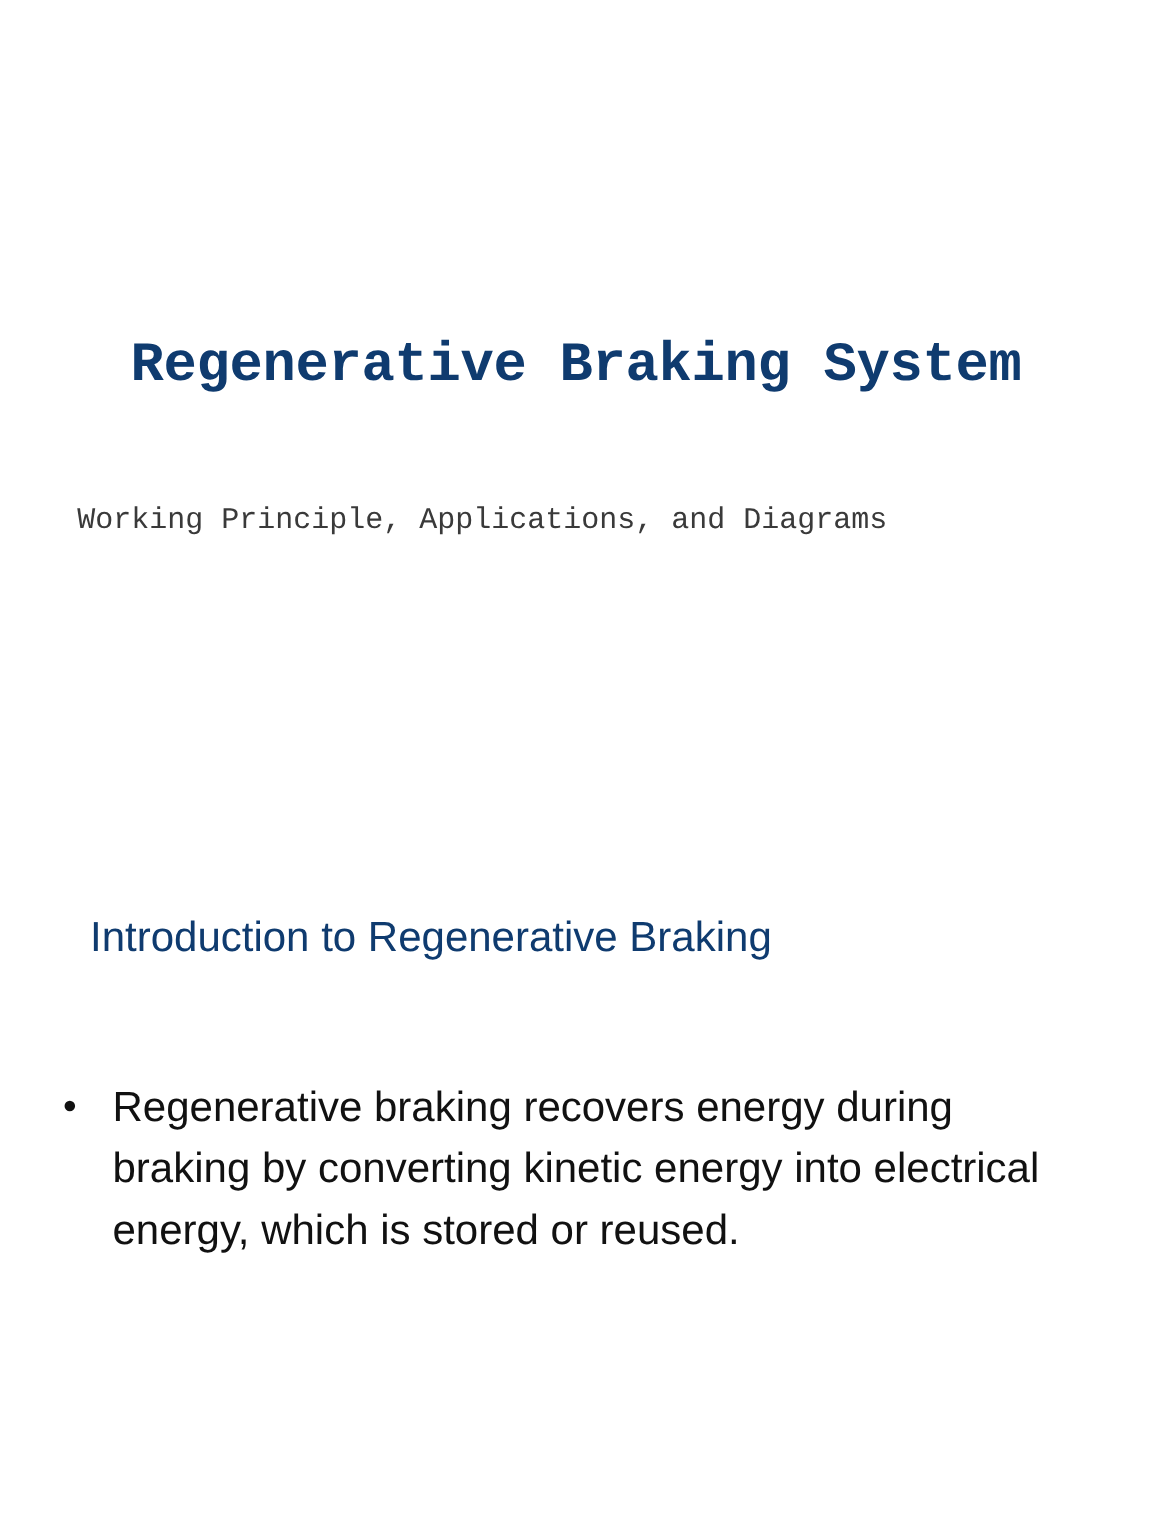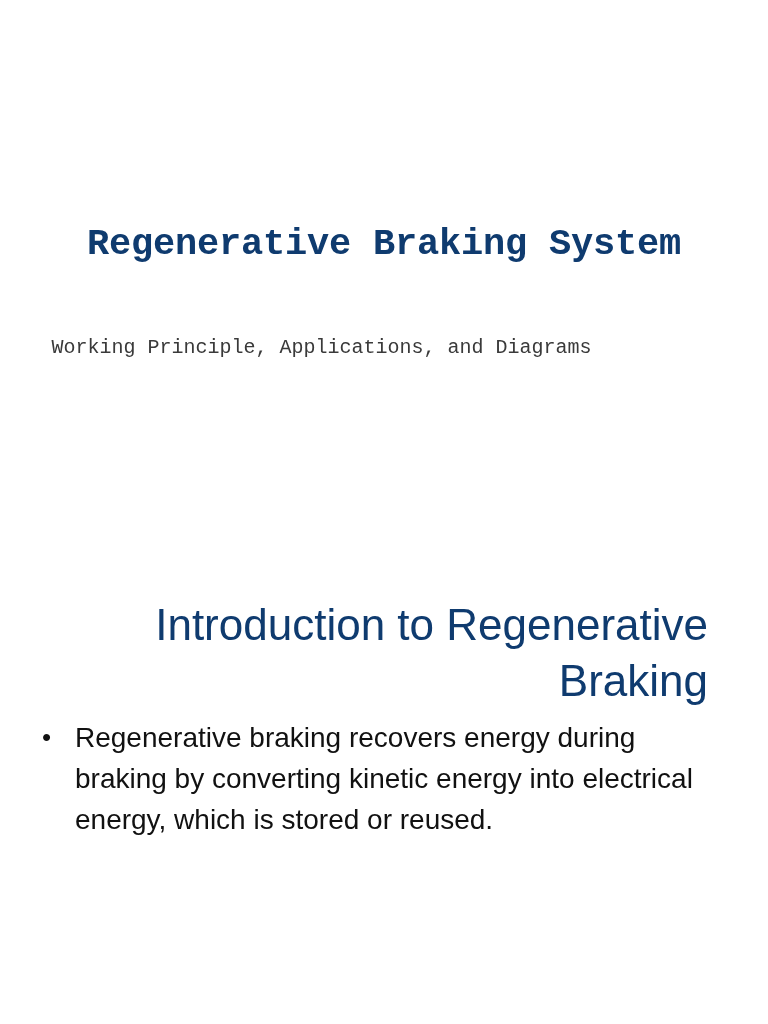--- a/index.html
+++ b/index.html
@@ -44,22 +44,22 @@
       font-size: 20px;
       color: #3a3a3a;
       line-height: 28px;
     }
 
     .content-title {
       position: absolute;
       left: 60px;
       width: 648px;
       top: 85px;
-      text-align: right;
-      font-size: 44px;
+      text-align: left;
+      font-size: 28px;
       color: #0f3b6f;
       line-height: 56px;
     }
     .bullet-list {
       position: absolute;
       left: 42px;
       top: 205px;
       width: 680px;
       margin: 0;
       padding: 0;

